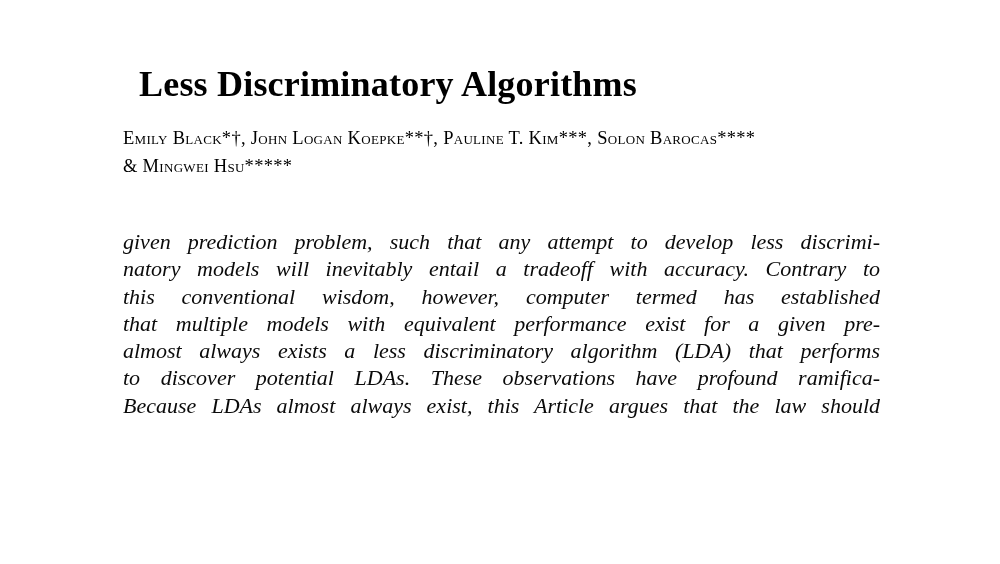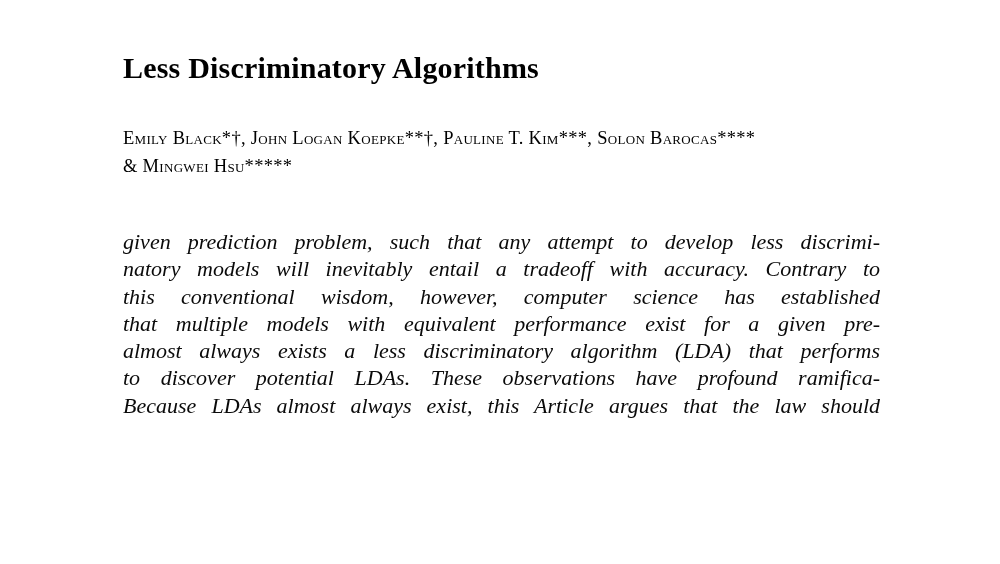--- a/index.html
+++ b/index.html
@@ -19,22 +19,22 @@
     position: absolute;
     left: 123px;
     top: 0;
     width: 757px;
     height: 564px;
   }
   .paper-title {
     position: absolute;
     top: 51px;
     left: 0;
-    margin: 0;
-    font-size: 30px;
+    margin: 16px;
+    font-size: 36px;
     font-weight: bold;
     line-height: 34px;
     letter-spacing: 0.2px;
     white-space: nowrap;
   }
   .authors {
     position: absolute;
     top: 124px;
     left: 0;
     width: 757px;
@@ -78,20 +78,20 @@
   <h1 class="paper-title">Less Discriminatory Algorithms</h1>
 
   <div class="authors">
     <div class="author-line">Emily Black*†, John Logan Koepke**†, Pauline T. Kim***, Solon Barocas****</div>
     <div class="author-line">&amp; Mingwei Hsu*****</div>
   </div>
 
   <div class="abstract">
     <div class="abs-line">given prediction problem, such that any attempt to develop less discrimi-</div>
     <div class="abs-line">natory models will inevitably entail a tradeoff with accuracy. Contrary to</div>
-    <div class="abs-line">this conventional wisdom, however, computer science has established</div>
+    <div class="abs-line">this conventional wisdom, however, computer termed has established</div>
     <div class="abs-line">that multiple models with equivalent performance exist for a given pre-</div>
     <div class="abs-line">almost always exists a less discriminatory algorithm (LDA) that performs</div>
     <div class="abs-line">to discover potential LDAs. These observations have profound ramifica-</div>
     <div class="abs-line">Because LDAs almost always exist, this Article argues that the law should</div>
   </div>
 
 </div>
 
 </body></html>

